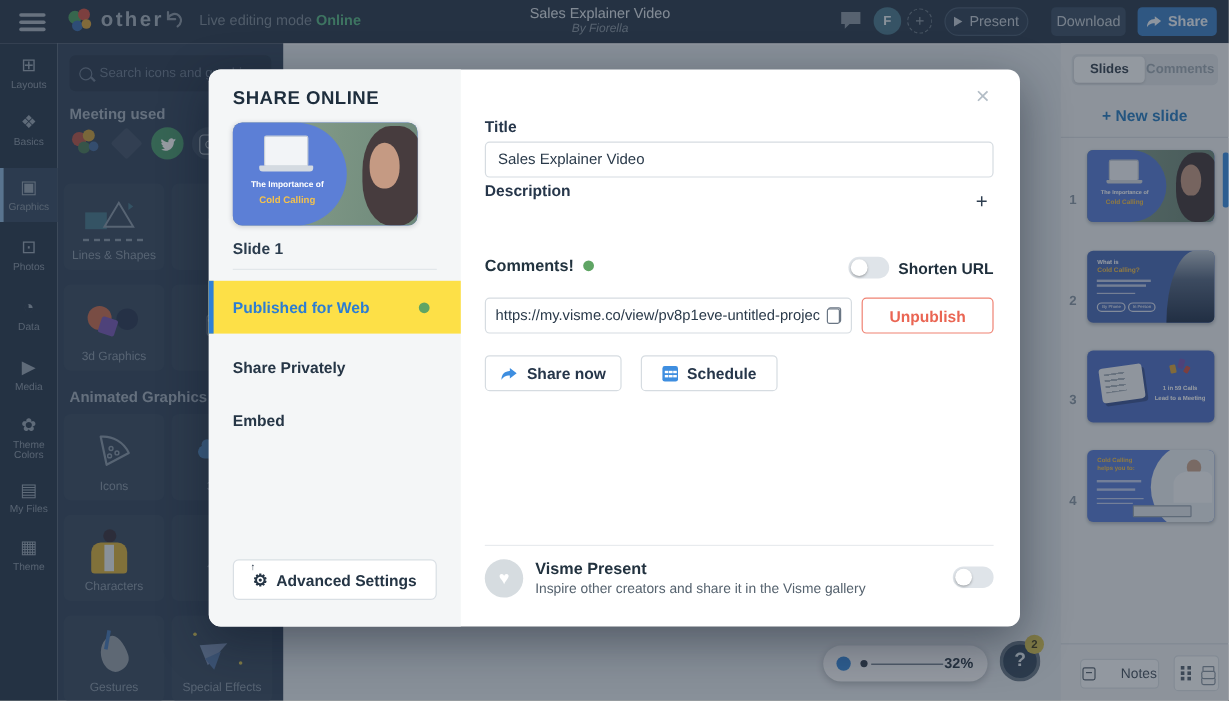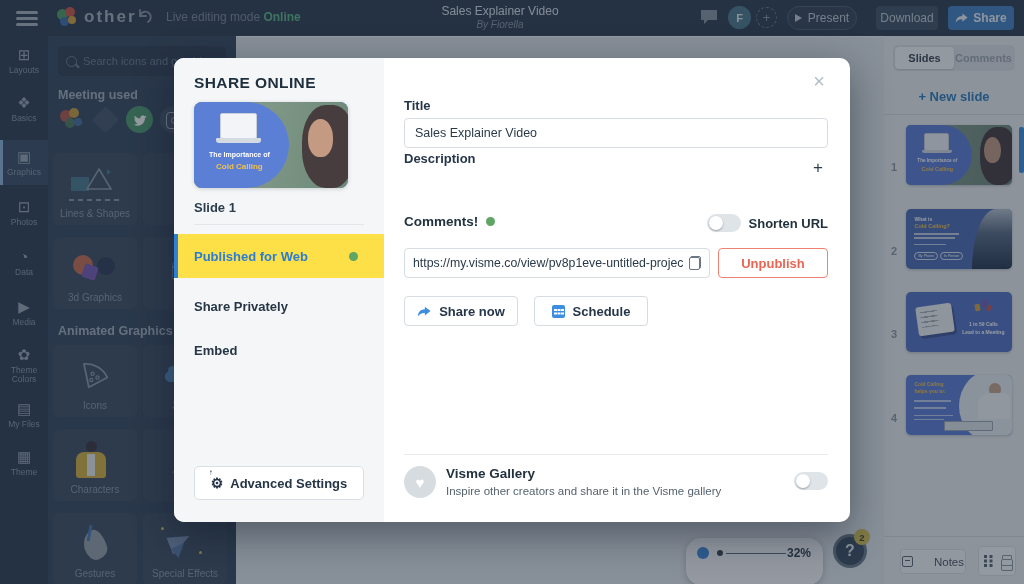--- a/index.html
+++ b/index.html
@@ -141,21 +141,21 @@
   .s4-t1 { position:absolute; left:8%; top:10%; font-size:5px; font-weight:700; color:#f2c14e; }
   .s4-t2 { position:absolute; left:8%; top:21%; font-size:5px; font-weight:700; color:#f2c14e; }
   .s4-bars i { position:absolute; left:8%; height:1.5px; background:rgba(255,255,255,.6); }
   .s4-circle { position:absolute; right:-12%; top:-8%; width:62%; height:120%; background:#e9eef3; border-radius:50%; }
   .s4-man { position:absolute; right:2%; top:14%; width:30%; height:60%; }
   .s4-head { position:absolute; right:28%; top:0; width:38%; height:34%; background:#caa58d; border-radius:50%; }
   .s4-body { position:absolute; right:0; top:28%; width:100%; height:72%; background:#f6f8fa; border-radius:40% 20% 0 0; }
   .s4-laptop { position:absolute; right:18%; bottom:6%; width:46%; height:18%; background:#dfe5ea; border:0.5px solid #9aa6b2; border-radius:1px; }
 
   
-  .zoomctl { position:absolute; left:686px; top:538px; width:137px; height:47px; background:#fbfcfd; border-radius:15px; box-shadow:0 2px 6px rgba(20,30,45,.25); z-index:1; }
+  .zoomctl { position:absolute; left:686px; top:538px; width:137px; height:30px; background:#fbfcfd; border-radius:15px; box-shadow:0 2px 6px rgba(20,30,45,.25); z-index:1; }
   .z-dot-main { position:absolute; left:11px; top:9px; width:12px; height:12px; border-radius:50%; background:#3f8ddd; cursor:pointer; }
   .z-dot-min { position:absolute; left:31px; top:12px; width:6px; height:6px; border-radius:50%; background:#3a4552; }
   .z-track { position:absolute; left:40px; top:14.5px; width:60px; height:1.6px; background:#5c6b7a; cursor:pointer; }
   .z-val { position:absolute; right:12px; top:8px; font-size:12px; font-weight:700; color:#323e4b; }
   .helpbtn { position:absolute; left:833px; top:534px; width:34px; height:34px; border-radius:50%; background:#3b4f63; border:3px solid rgba(255,255,255,.25); color:#e8eef3; font-size:16px; font-weight:700; display:flex; align-items:center; justify-content:center; z-index:1; cursor:pointer; }
   .helpbadge { position:absolute; right:-6px; top:-8px; width:16px; height:16px; border-radius:50%; background:#d9c455; color:#4a4320; font-size:9.5px; font-weight:700; display:flex; align-items:center; justify-content:center; }
 
   
   .overlay { position:absolute; inset:0; background:rgba(27,38,52,.46); z-index:5; }
   .modal { position:absolute; left:174px; top:58px; width:676px; height:464px; background:#fff; border-radius:10px; box-shadow:0 12px 40px rgba(10,20,35,.45); z-index:10; }
@@ -544,18 +544,18 @@
         </svg>
       <span>Share now</span>
     </div>
     <div class="act-btn" style="left:360px;width:114px">
       <span class="cal-ico"></span>
       <span>Schedule</span>
     </div>
 
     <div class="gal-div"></div>
     <div class="gal-circle">♥</div>
-    <div class="gal-title">Visme Gallery</div>
+    <div class="gal-title">Visme Present</div>
     <div class="gal-sub">Inspire other creators and share it in the Visme gallery</div>
     <span class="toggle gal-toggle"></span>
   </div>
 
 </div>
 
 </body></html>

